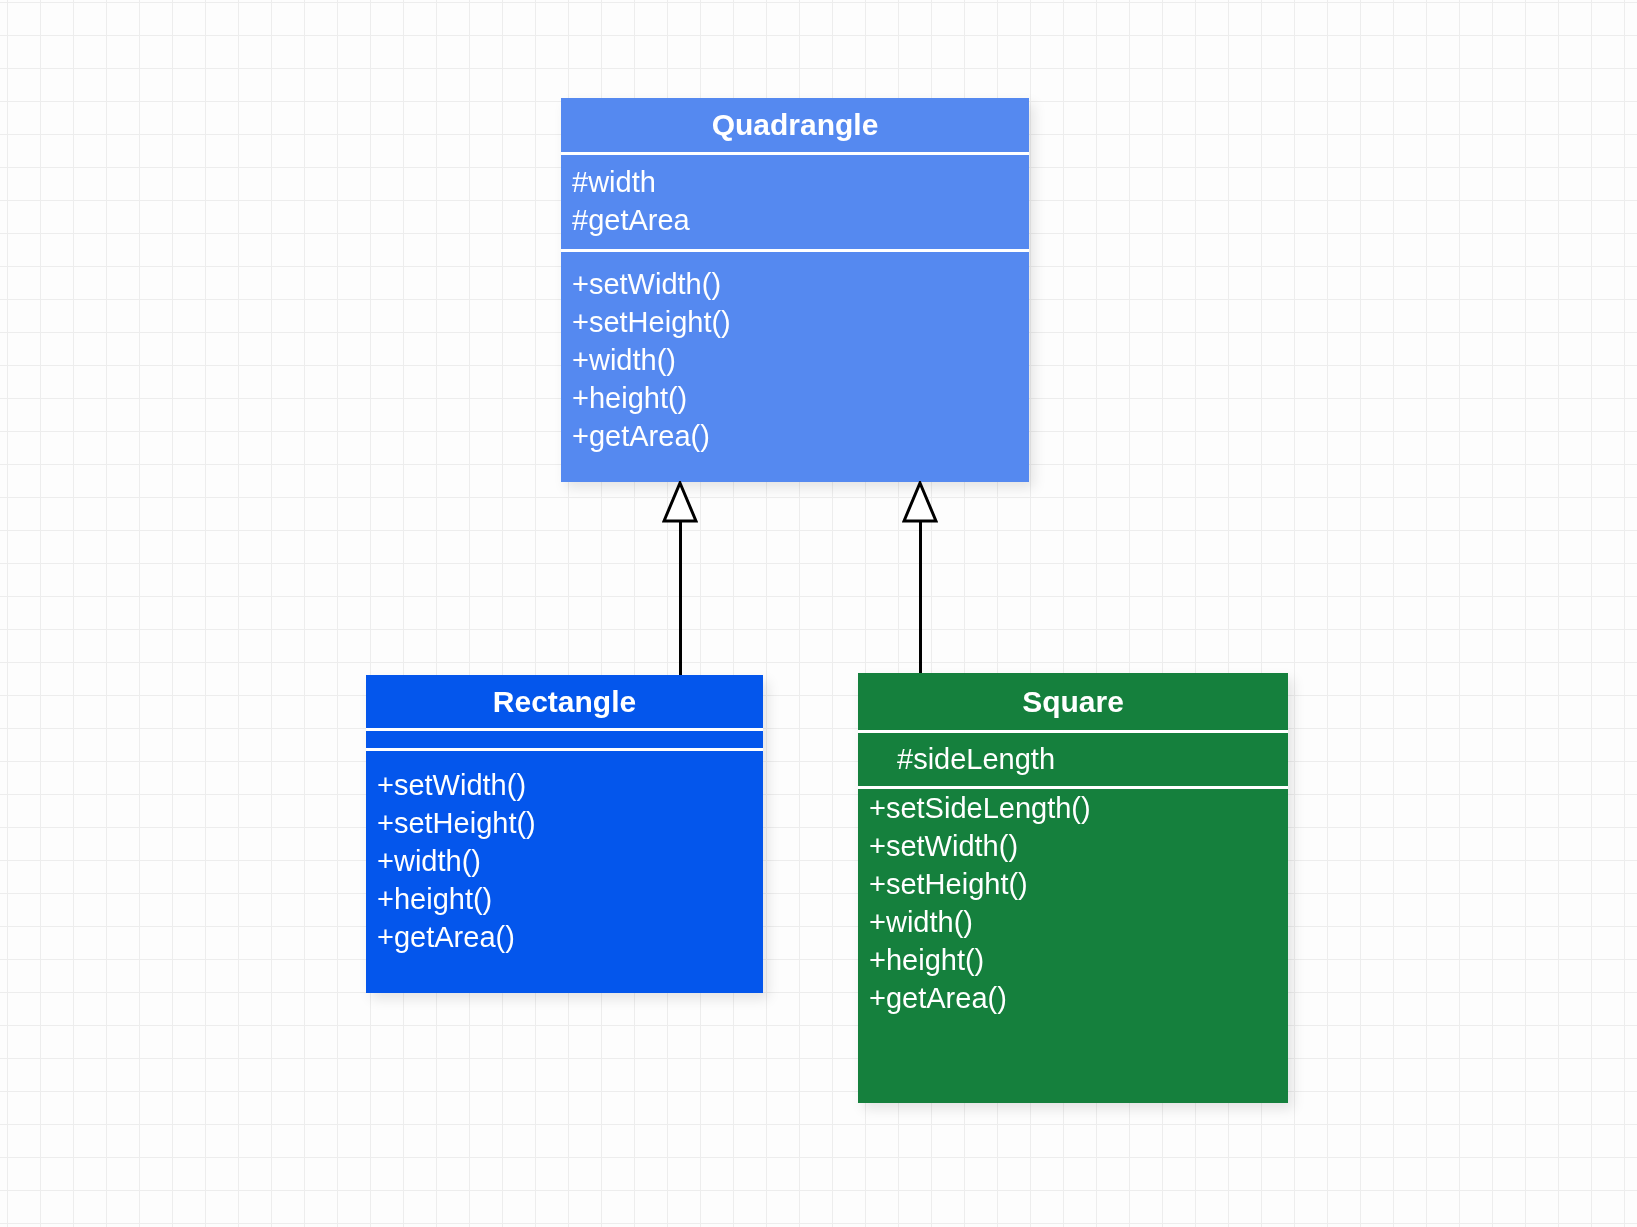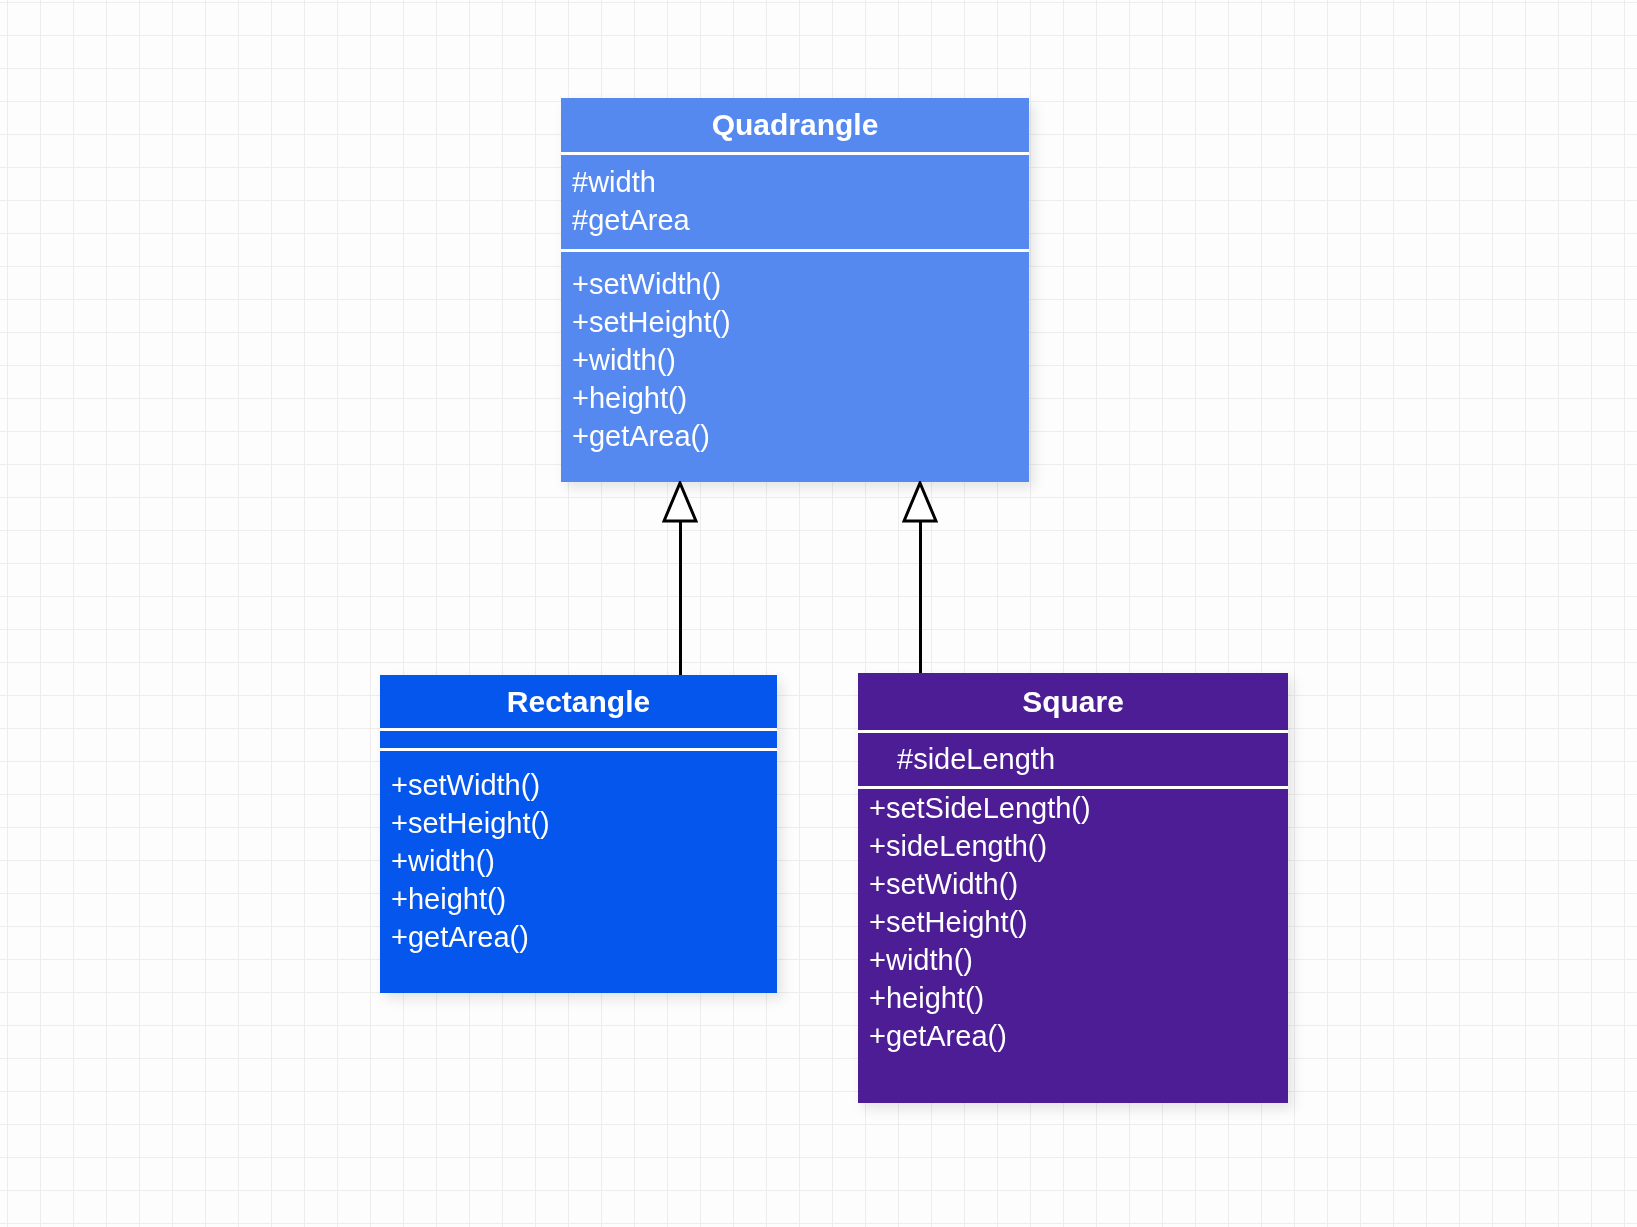--- a/index.html
+++ b/index.html
@@ -41,21 +41,21 @@
     font-size:29px;
     line-height:38px;
     padding-left:11px;
     white-space:nowrap;
   }
   #cls-quadrangle { left:561px; top:98px;  width:468px; height:384px; background:var(--parent-class-fill); }
   #cls-quadrangle .uml-title { height:54px;border-radius:8px; }
   #cls-quadrangle .attrs   { height:94px; padding-top:8px; }
   #cls-quadrangle .methods { flex:1; padding-top:13px; }
 
-  #cls-rectangle { left:380px; top:675px; width:397px; height:318px; background:var(--child-class-fill); }
+  #cls-rectangle { left:366px; top:675px; width:397px; height:318px; background:var(--child-class-fill); }
   #cls-rectangle .uml-title { height:53px; }
   #cls-rectangle .attrs   { height:17px; }
   #cls-rectangle .methods { flex:1; padding-top:15px; }
 
   #cls-square { left:858px; top:673px; width:430px; height:430px; background:var(--child-class-fill); }
   #cls-square .uml-title { height:57px; }
   #cls-square .attrs   { height:53px; padding-top:7px;margin-left:28px; }
   #cls-square .methods { flex:1; }
 
   .edge-line {
@@ -96,30 +96,29 @@
   <div class="uml-sep"></div>
   <div class="uml-compartment methods">
     <div class="uml-line">+setWidth()</div>
     <div class="uml-line">+setHeight()</div>
     <div class="uml-line">+width()</div>
     <div class="uml-line">+height()</div>
     <div class="uml-line">+getArea()</div>
   </div>
 </div>
 
-<div class="uml-class" id="cls-square" style="background: #4c1d95;">
+<div class="uml-class" id="cls-square" style="background: #15803d;">
   <div class="uml-title">Square</div>
   <div class="uml-sep"></div>
   <div class="uml-compartment attrs">
     <div class="uml-line">#sideLength</div>
   </div>
   <div class="uml-sep"></div>
   <div class="uml-compartment methods">
     <div class="uml-line">+setSideLength()</div>
-    <div class="uml-line">+sideLength()</div>
     <div class="uml-line">+setWidth()</div>
     <div class="uml-line">+setHeight()</div>
     <div class="uml-line">+width()</div>
     <div class="uml-line">+height()</div>
     <div class="uml-line">+getArea()</div>
   </div>
 </div>
 
 <div class="edge-line" id="edge-rectangle-line"></div>
 <svg class="arrowhead" id="edge-rectangle-head" viewBox="0 0 36 42">

